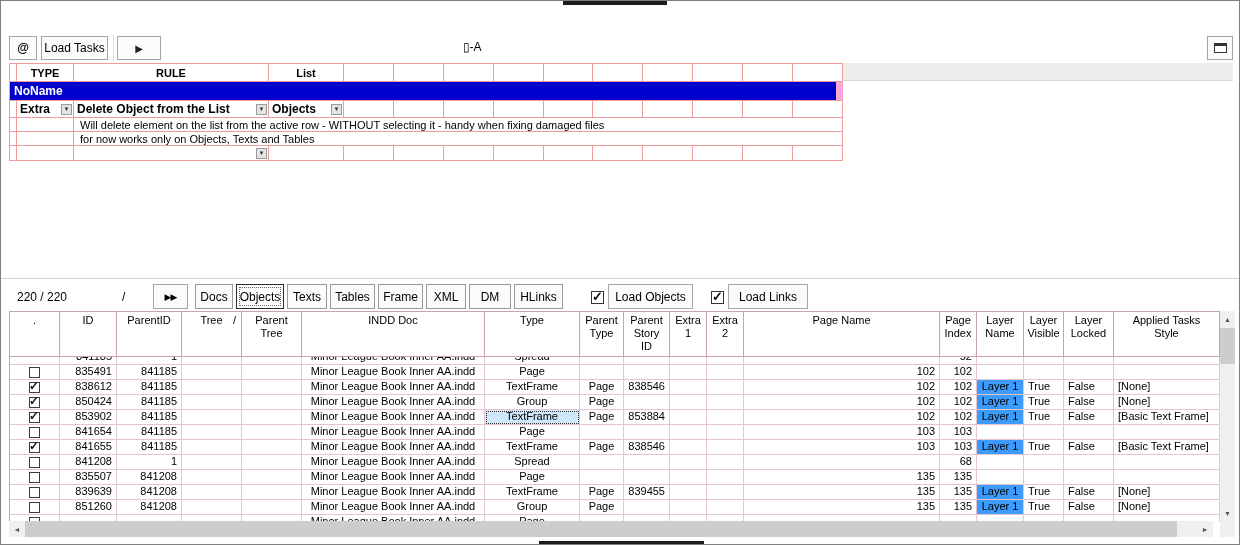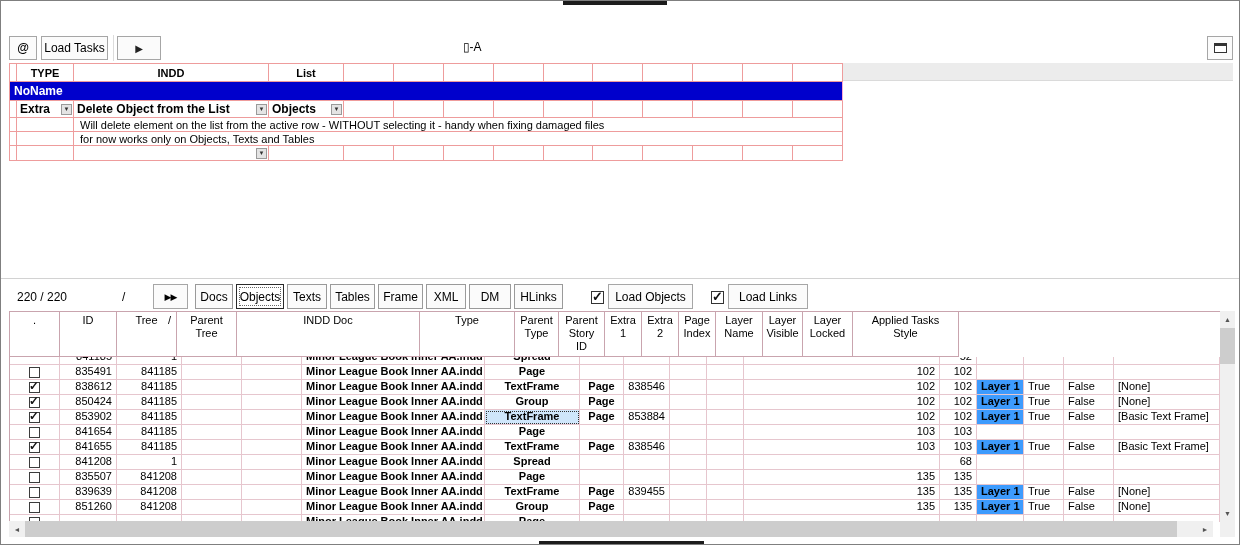--- a/index.html
+++ b/index.html
@@ -30,21 +30,21 @@
   .layout-btn{left:1206px;top:5px;width:26px;height:24px;}
   .layout-ic{display:block;width:13px;height:10px;border:1px solid #333;border-top:3px solid #333;background:#fff;}
 
   
   .tgrid{position:absolute;left:8px;top:62px;width:834px;border-left:1px solid #ee9c9c;border-top:1px solid #ee9c9c;background:#fff;}
   .t-row{display:flex;}
   .t-cell{border-right:1px solid #ee9c9c;border-bottom:1px solid #ee9c9c;overflow:hidden;white-space:nowrap;background:#fff;}
   .w0{width:7px;flex:none;} .w1{width:57px;flex:none;} .w2{width:195px;flex:none;} .w3{width:75px;flex:none;}
   .we{width:49.9px;flex:none;} .wdesc{width:769px;flex:none;}
   .th{font-weight:bold;font-size:11px;display:flex;align-items:center;justify-content:center;}
-  .t-noname{height:19px;background:#0000cc;color:#fff;font-weight:bold;font-size:12px;line-height:18px;padding-left:4px;border-right:1px solid #f9a8d4;border-bottom:1px solid #ee9c9c;}
+  .t-noname{height:19px;background:#0000cc;color:#fff;font-weight:bold;font-size:12px;line-height:18px;padding-left:4px;border-right:7px solid #f9a8d4;border-bottom:1px solid #ee9c9c;}
   .combo{display:flex;align-items:center;justify-content:space-between;font-weight:bold;font-size:12px;padding-left:3px;}
   .combo-empty{display:flex;align-items:center;justify-content:flex-end;}
   .dd{width:11px;height:11px;background:#e4e4e4;border:1px solid #9a9a9a;font-size:6px;line-height:9px;text-align:center;margin-right:1px;flex:none;color:#333;}
   .t-desc{font-size:11px;padding-left:6px;display:flex;align-items:center;}
   .gray-filler{position:absolute;left:842px;top:62px;width:390px;height:18px;background:#ececec;border-bottom:1px solid #dadada;}
 
   
   .panel-divider{position:absolute;left:0;top:277px;width:100%;height:1px;background:#d2d2d2;}
   .counter{position:absolute;left:16px;top:289px;font-size:12px;}
   .slash{position:absolute;left:121px;top:289px;font-size:12px;}
@@ -61,21 +61,21 @@
 
   
   .dgrid{position:absolute;left:8px;top:310px;width:1211px;border-left:1px solid #c9a4ae;border-top:1px solid #c9a4ae;background:#fff;}
   .gh{display:flex;height:45px;background:#fff;}
   .gh-cell{position:relative;border-right:1px solid #c9a4ae;border-bottom:1px solid #c9a4ae;font-size:11px;line-height:13px;text-align:center;white-space:pre-line;padding-top:2px;overflow:hidden;flex:none;}
   .gh-sort{position:absolute;right:5px;top:2px;}
   .gb{height:165px;overflow:hidden;}
   .g-row{display:flex;height:15px;flex:none;}
   .g-cell{border-right:1px solid #e6c6ce;border-bottom:1px solid #e6c6ce;font-size:11px;line-height:13px;padding:0 4px;overflow:hidden;white-space:nowrap;flex:none;background:#fff;}
   .g-cell.check{display:flex;justify-content:center;align-items:center;padding:0;}
-  .a-c{text-align:center;font-weight:bold;} .a-r{text-align:right;}
+  .a-c{text-align:center;} .a-r{text-align:right;}
   .layer-hl{background:#3d9bfd;}
   .cell-focus{background:#cfe6fb;outline:1px dotted #333;outline-offset:-2px;}
   .cbx{display:inline-block;width:11px;height:11px;border:1px solid #3c3c3c;background:#fff;position:relative;}
   .cbx.checked::after{content:"✓";position:absolute;left:-1px;top:-3px;font-size:12px;font-weight:bold;color:#111;}
 
   
   .vscroll{position:absolute;left:1219px;top:310px;width:15px;height:210px;background:#f0f0f0;}
   .vscroll .arr{position:absolute;left:0;width:15px;height:16px;font-size:7px;color:#555;display:flex;align-items:center;justify-content:center;background:#f0f0f0;}
   .vscroll .arr.up{top:0;}
   .vscroll .arr.down{bottom:0;}
@@ -107,21 +107,21 @@
     <button class="btn layout-btn">
       <span class="layout-ic"></span>
     </button>
   </div>
 
   <div class="gray-filler"></div>
   <div class="tgrid">
     <div class="t-row" style="height:18px">
       <div class="t-cell w0"></div>
       <div class="t-cell w1 th">TYPE</div>
-      <div class="t-cell w2 th">INDD</div>
+      <div class="t-cell w2 th">RULE</div>
       <div class="t-cell w3 th">List</div>
       <span style="display:flex">
           <div class="t-cell we"></div>
           <div class="t-cell we"></div>
           <div class="t-cell we"></div>
           <div class="t-cell we"></div>
           <div class="t-cell we"></div>
           <div class="t-cell we"></div>
           <div class="t-cell we"></div>
           <div class="t-cell we"></div>
@@ -207,34 +207,36 @@
     </div>
   <span class="ctl-cb cb-objects checked"></span>
   <button class="btn loadobjects-btn">Load Objects</button>
   <span class="ctl-cb cb-links checked"></span>
   <button class="btn loadlinks-btn">Load Links</button>
 
   <div class="dgrid">
     <div class="gh" id="gh">
         <div class="gh-cell" style="width: 50px;"><span>.</span></div>
         <div class="gh-cell" style="width: 57px;"><span>ID</span></div>
+        <div class="gh-cell" style="width: 65px;"><span>ParentID</span></div>
         <div class="gh-cell" style="width: 60px;"><span>Tree</span><span class="gh-sort">/</span></div>
         <div class="gh-cell" style="width: 60px;"><span>Parent
 Tree</span></div>
         <div class="gh-cell" style="width: 183px;"><span>INDD Doc</span></div>
         <div class="gh-cell" style="width: 95px;"><span>Type</span></div>
         <div class="gh-cell" style="width: 44px;"><span>Parent
 Type</span></div>
         <div class="gh-cell" style="width: 46px;"><span>Parent
 Story
 ID</span></div>
         <div class="gh-cell" style="width: 37px;"><span>Extra
 1</span></div>
         <div class="gh-cell" style="width: 37px;"><span>Extra
 2</span></div>
+        <div class="gh-cell" style="width: 196px;"><span>Page Name</span></div>
         <div class="gh-cell" style="width: 37px;"><span>Page
 Index</span></div>
         <div class="gh-cell" style="width: 47px;"><span>Layer
 Name</span></div>
         <div class="gh-cell" style="width: 40px;"><span>Layer
 Visible</span></div>
         <div class="gh-cell" style="width: 50px;"><span>Layer
 Locked</span></div>
         <div class="gh-cell" style="width: 106px;"><span>Applied Tasks
 Style</span></div>

